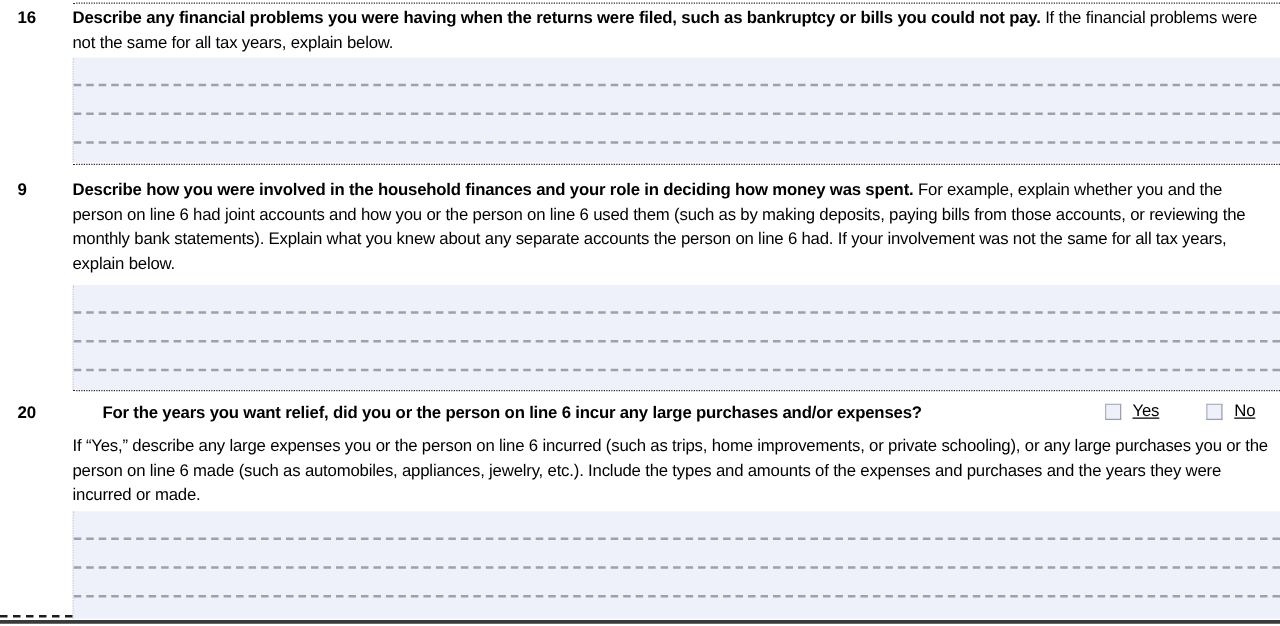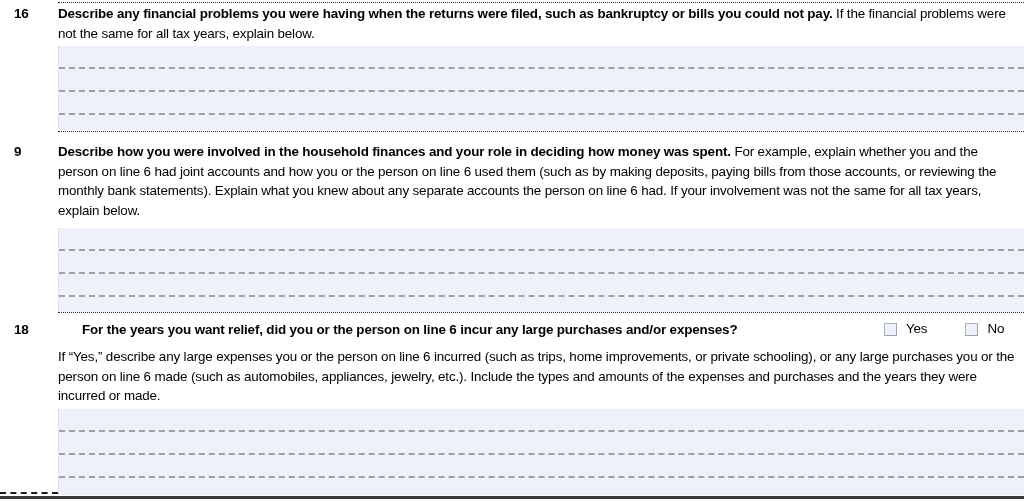--- a/index.html
+++ b/index.html
@@ -119,24 +119,24 @@
 <div class="item-body" style="top:142px;"><b>Describe how you were involved in the household finances and your role in deciding how money was spent.</b><span> For example, explain whether you and the person on line 6 had joint accounts and how you or the person on line 6 used them (such as by making deposits, paying bills from those accounts, or reviewing the monthly bank statements). Explain what you knew about any separate accounts the person on line 6 had. If your involvement was not the same for all tax years, explain below.</span></div>
 
 <div class="answer-box" style="top:228px;height:84px;">
   <div class="wline" style="top:21px;"></div>
   <div class="wline" style="top:44px;"></div>
   <div class="wline" style="top:67px;"></div>
 </div>
 
 <div class="sep-dotted" style="top:312px;"></div>
 
-<div class="item-no" style="top:322px;">18</div>
+<div class="item-no" style="top:322px;">20</div>
 <div class="item-body" style="top:320px;right:150px;margin-left:24px;"><b>For the years you want relief, did you or the person on line 6 incur any large purchases and/or expenses?</b></div>
 
-<div class="cb-group" style="top:321px;left:884px;">
+<div class="cb-group" style="top:321px;left:884px;text-decoration:underline;">
   <span class="cb"></span>
   <span class="cb-label">Yes</span>
   <span class="cb-gap"></span>
   <span class="cb"></span>
   <span class="cb-label">No</span>
 </div>
 
 <div class="item-body" style="top:347px;">If “Yes,” describe any large expenses you or the person on line 6 incurred (such as trips, home improvements, or private schooling), or any large purchases you or the person on line 6 made (such as automobiles, appliances, jewelry, etc.). Include the types and amounts of the expenses and purchases and the years they were incurred or made.</div>
 
 <div class="answer-box" style="top:409px;height:86px;">

